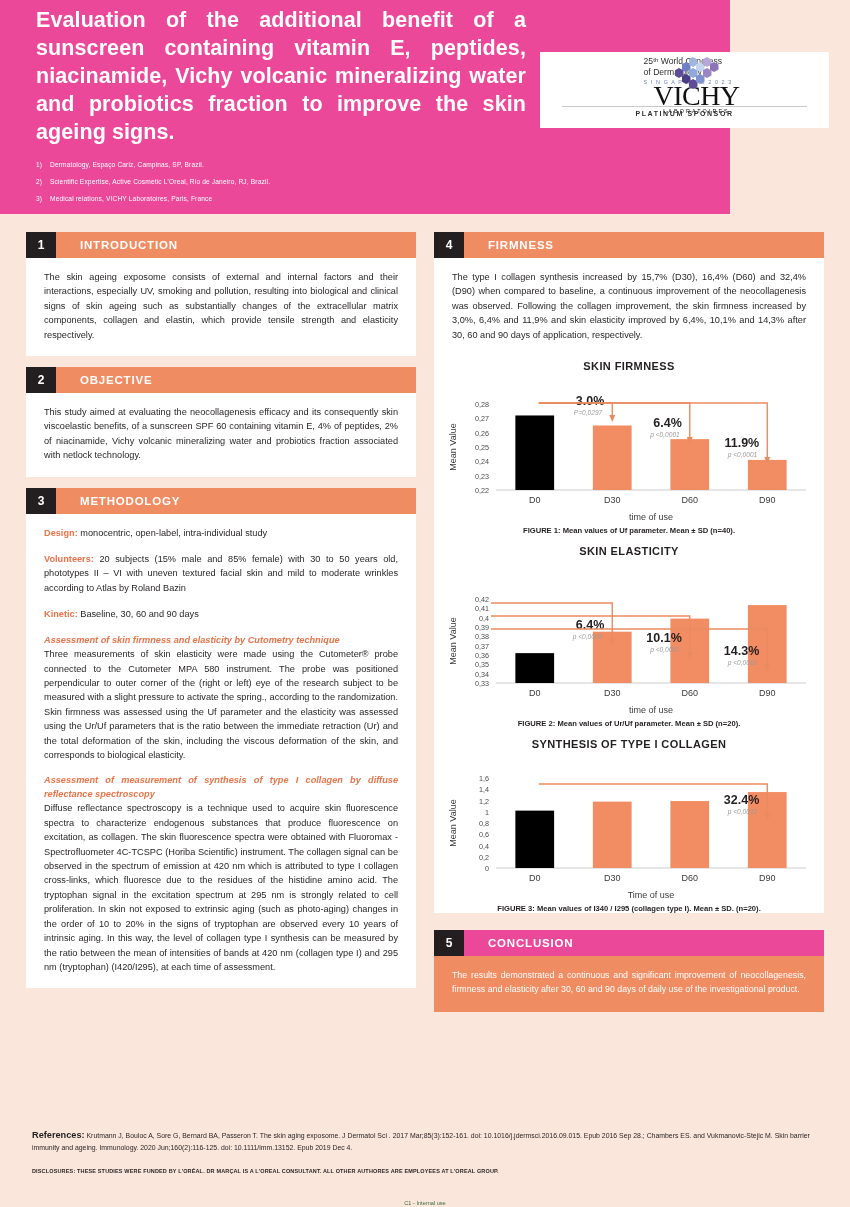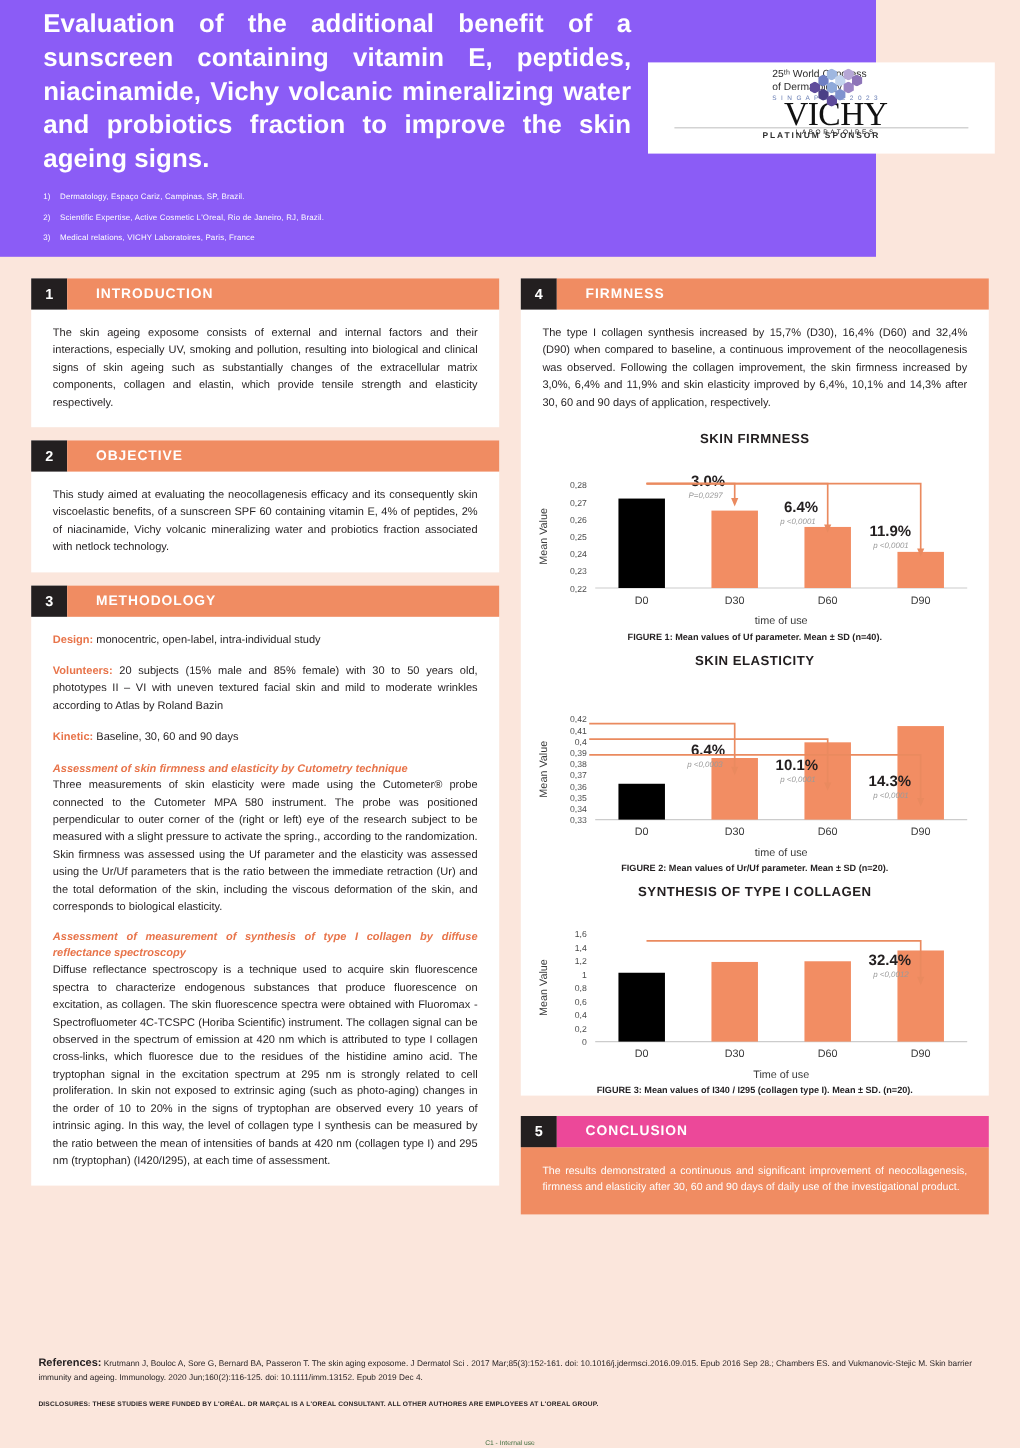--- a/index.html
+++ b/index.html
@@ -7,21 +7,21 @@
   body {
     font-family: "Liberation Sans", sans-serif;
     background: #fbe6dc;
     color: #231f20;
     position: relative;
     overflow: hidden;
   }
   
   .header {
     position:absolute; left:0; top:0; width:730px; height:214px;
-    background:#8b5cf6;
+    background:#ec4899;
   }
   .title {
     position:absolute; left:36px; top:6px; width:490px;
     color:#ffffff; font-weight:bold; font-size:21.5px; line-height:28px;
     text-align:justify; letter-spacing:.1px;
   }
   .authors {
     position:absolute; left:36px; top:126px; width:420px;
     color:#ffffff; font-weight:bold; font-size:10.6px; line-height:14.5px;
     letter-spacing:.1px;

